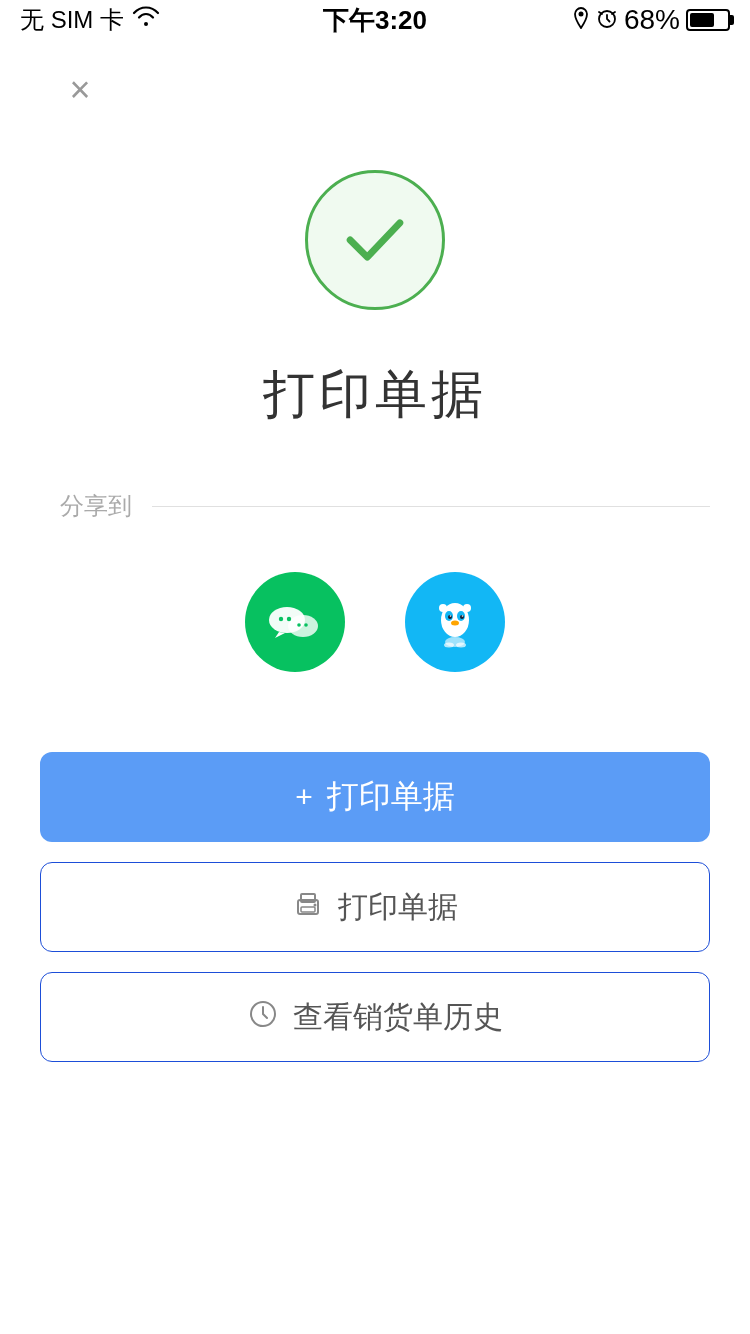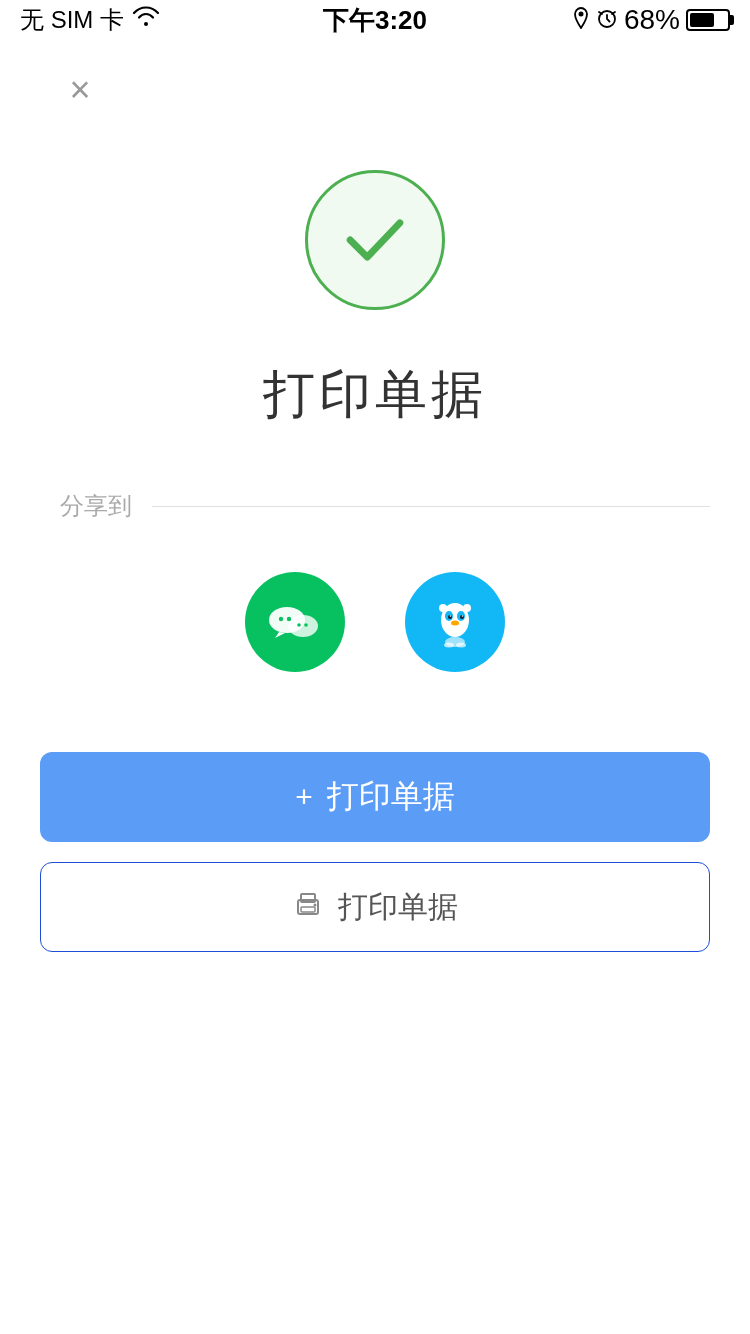--- a/index.html
+++ b/index.html
@@ -316,16 +316,25 @@
         <svg width="32" height="32" viewBox="0 0 32 32" fill="none">
           <rect x="6" y="12" width="20" height="14" rx="2" stroke="#888" stroke-width="2" fill="none"></rect>
           <rect x="9" y="6" width="14" height="8" rx="1" stroke="#888" stroke-width="2" fill="none"></rect>
           <rect x="9" y="19" width="14" height="5" rx="1" stroke="#888" stroke-width="1.5" fill="none"></rect>
           <circle cx="23" cy="17" r="1.5" fill="#888"></circle>
         </svg>
       </span>
       <span>打印单据</span>
     </button>
 
+    <button class="btn">
+      <span class="btn-icon">
+        <svg width="32" height="32" viewBox="0 0 32 32" fill="none">
+          <circle cx="16" cy="16" r="12" stroke="#888" stroke-width="2" fill="none"></circle>
+          <path d="M16 9v7l4 4" stroke="#888" stroke-width="2" stroke-linecap="round" fill="none"></path>
+        </svg>
+      </span>
+      <span>查看销货单历史</span>
+    </button>
 
   </div>
 
 </div>
 
 </body></html>

